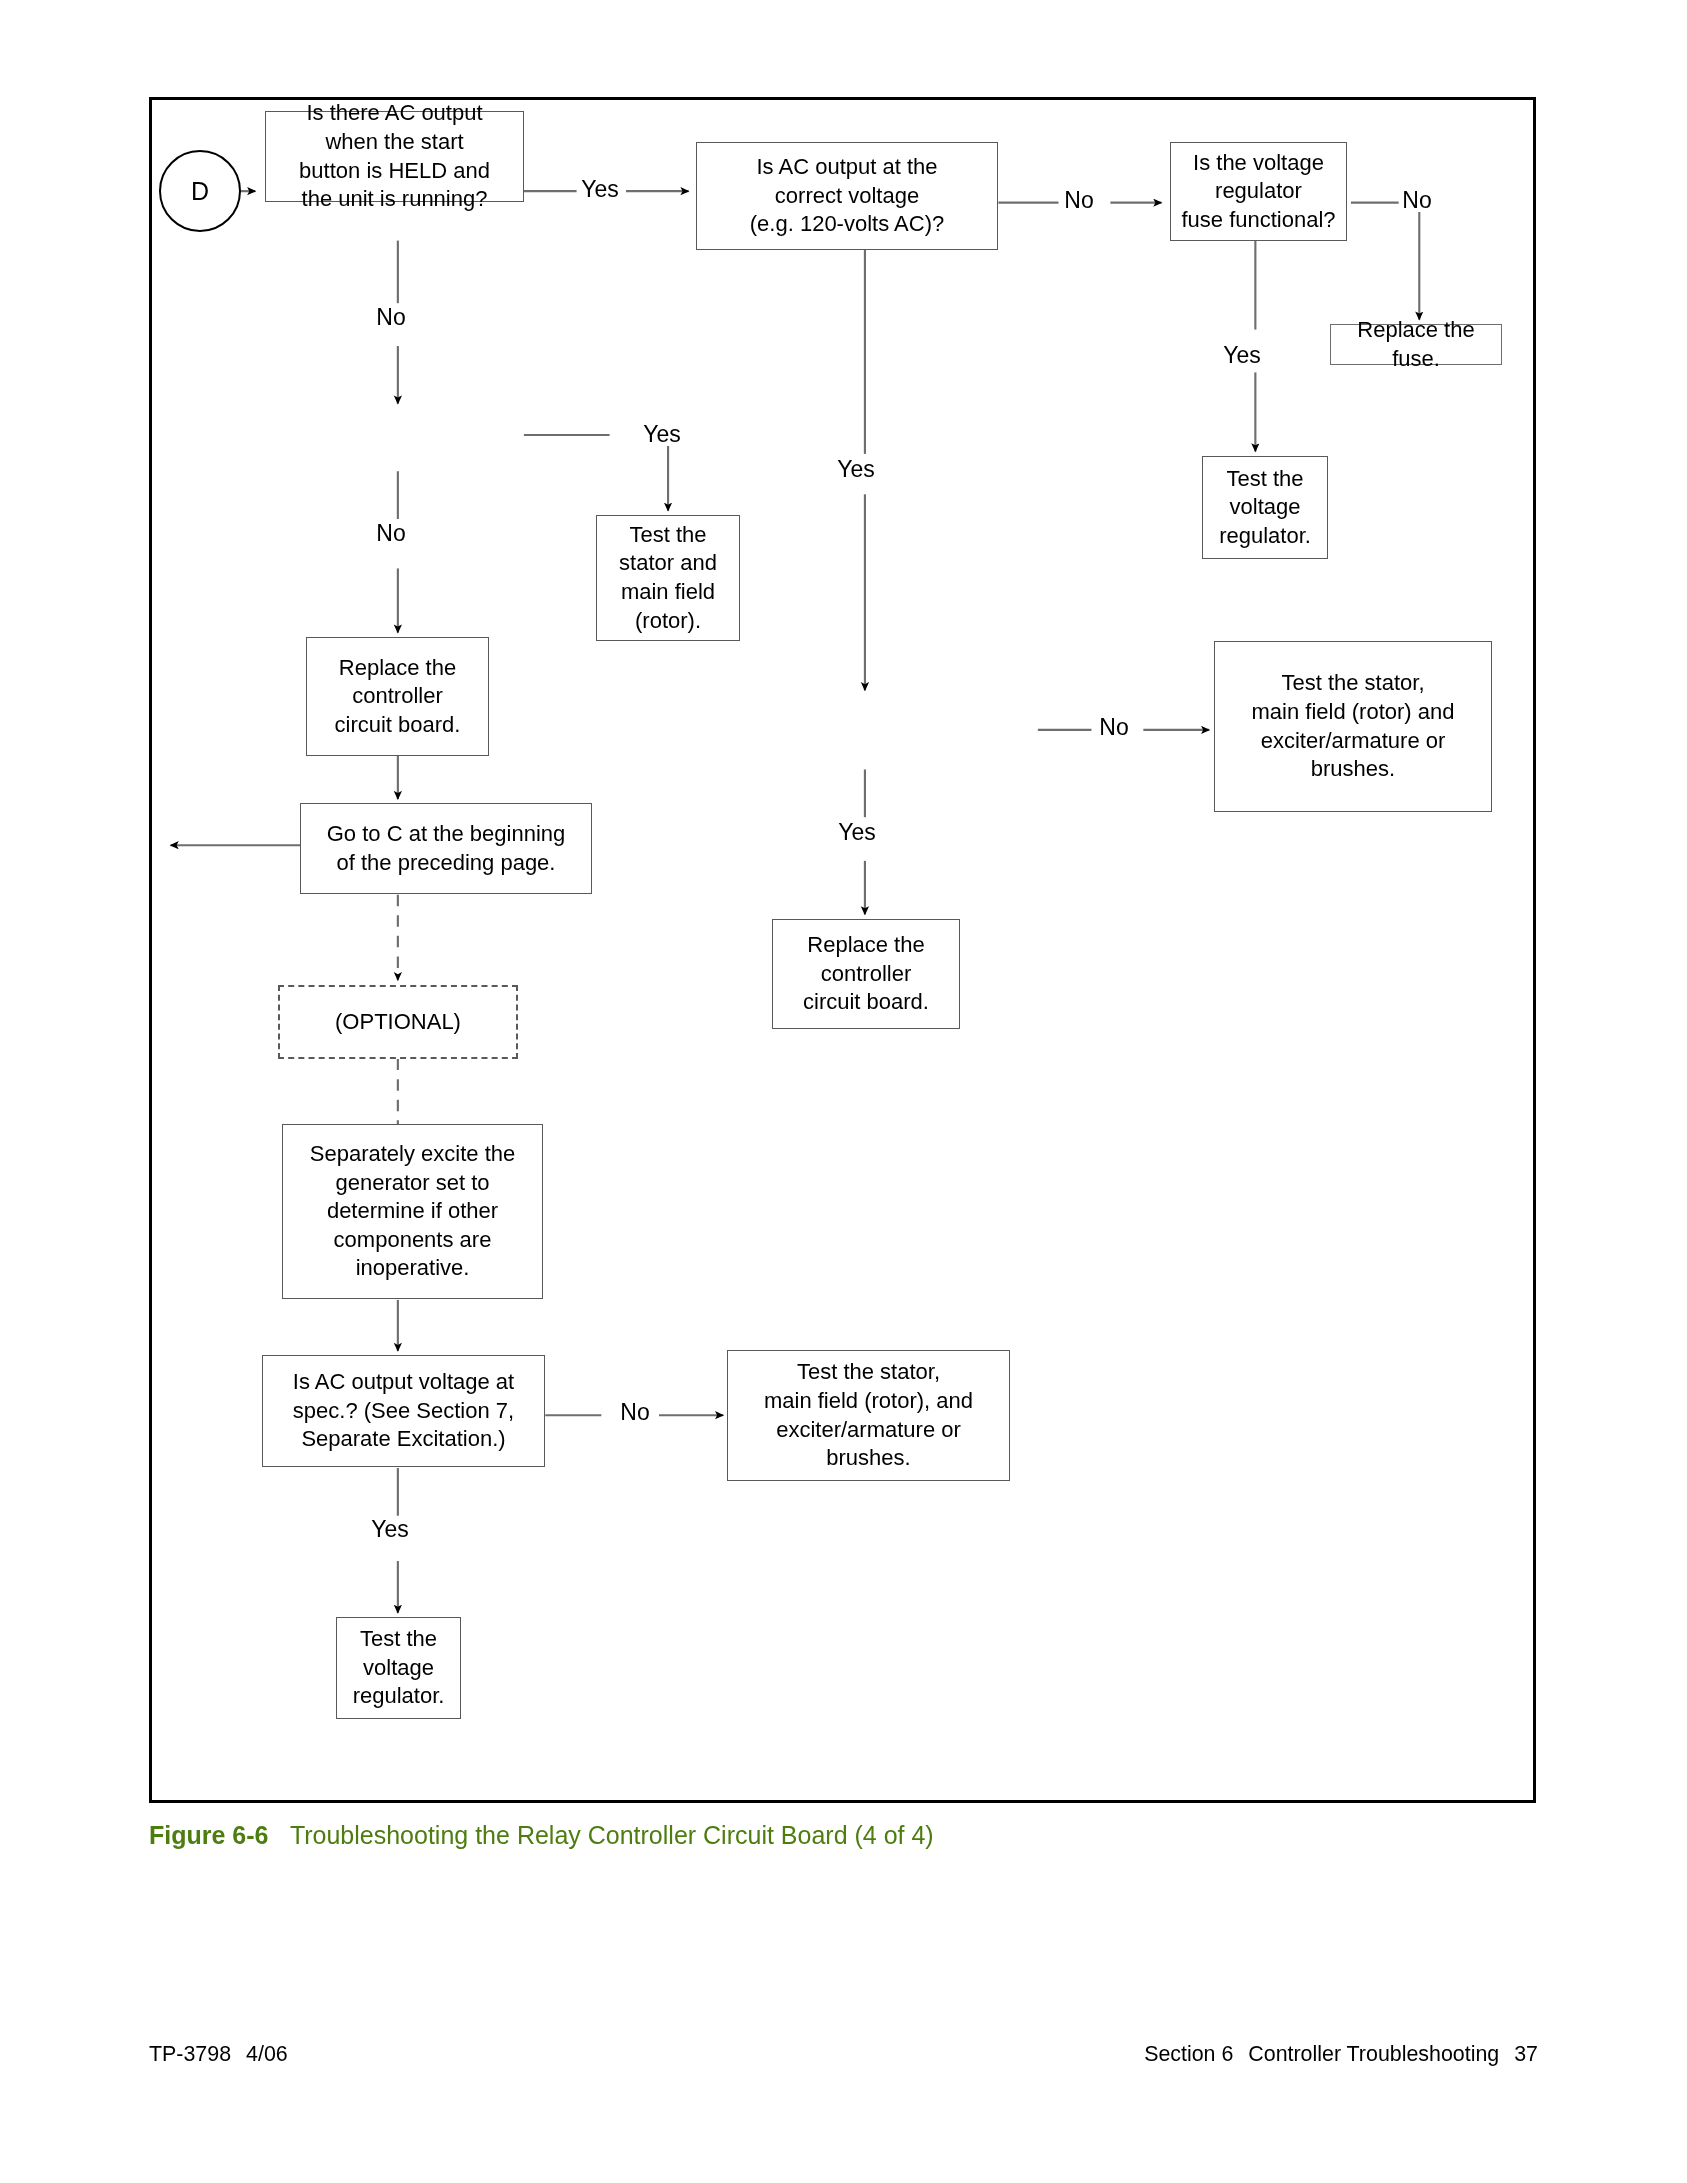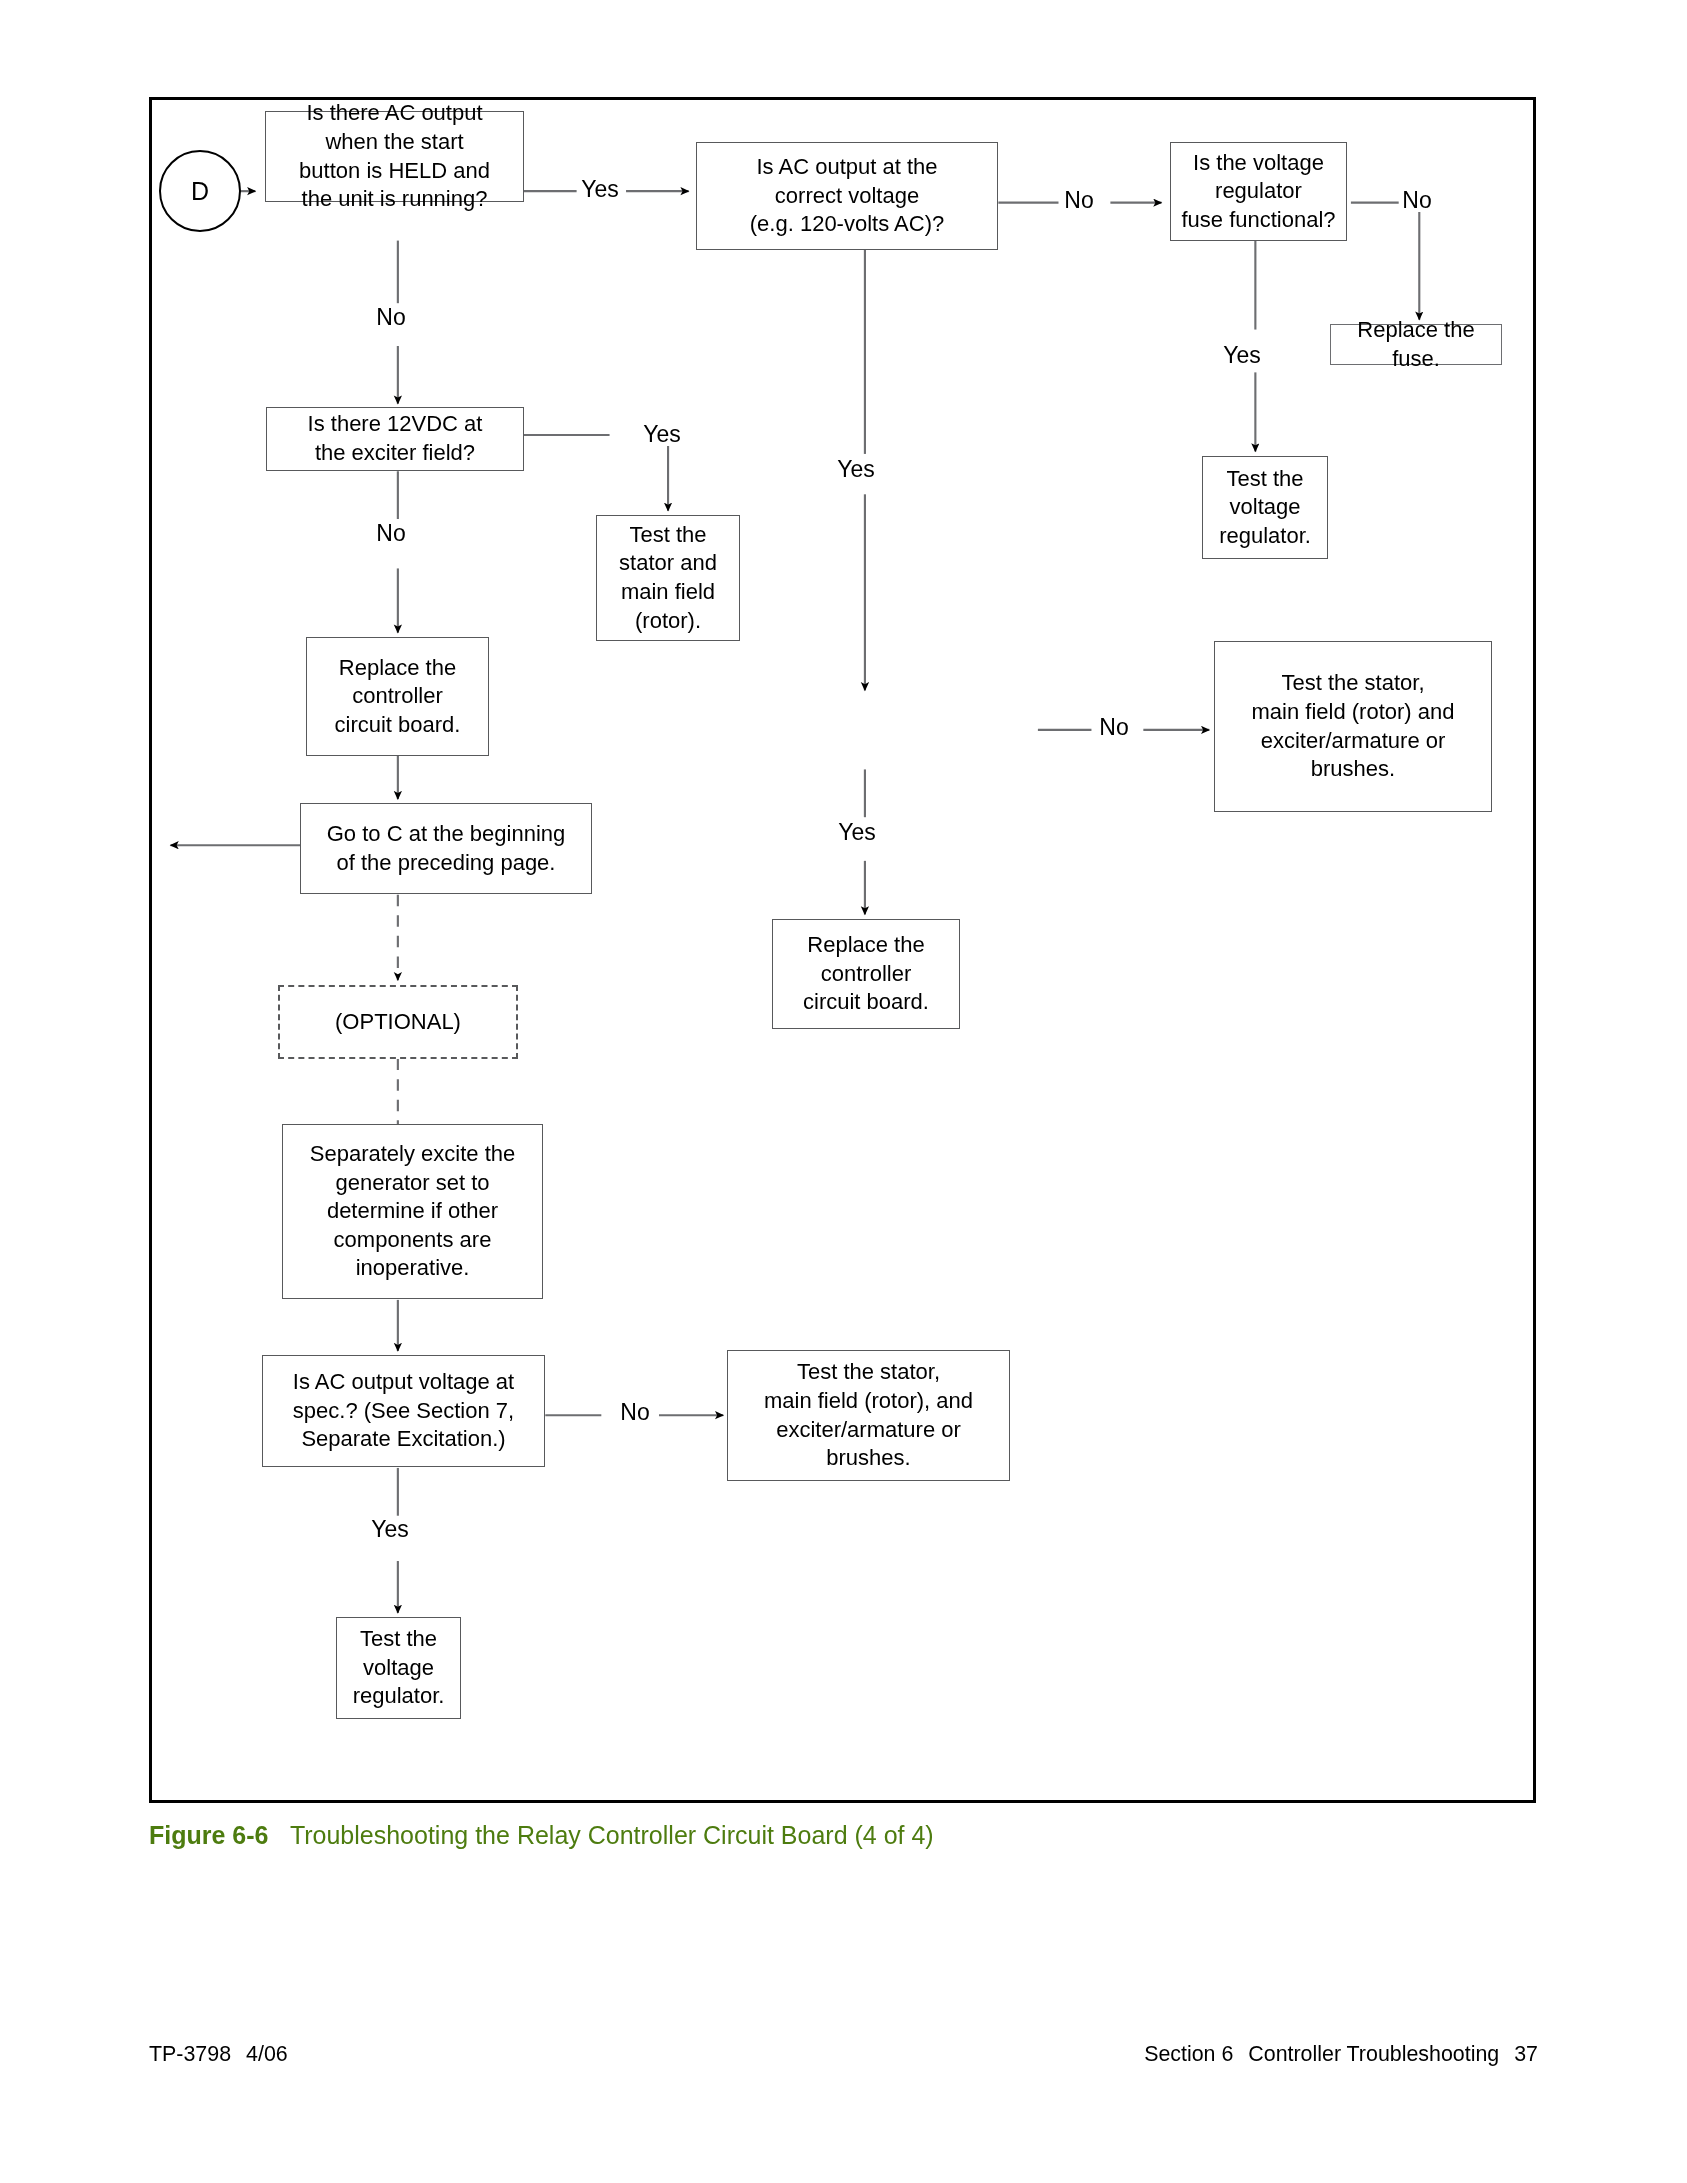--- a/index.html
+++ b/index.html
@@ -210,24 +210,20 @@
   <div class="node thin" style="left:1290px; top:324px; width:172px; height:41px;margin-left:40px;">
     <span>Replace the fuse.</span>
   </div>
 
   <div class="node" style="left:1202px; top:456px; width:126px; height:103px;">
     <span>Test the
 voltage
 regulator.</span>
   </div>
 
-  <div class="node" style="left:266px; top:407px; width:258px; height:64px;">
-    <span>Is there 12VDC at
-the exciter field?</span>
-  </div>
 
   <div class="node" style="left:596px; top:515px; width:144px; height:126px;">
     <span>Test the
 stator and
 main field
 (rotor).</span>
   </div>
 
   <div class="node" style="left:306px; top:637px; width:183px; height:119px;">
     <span>Replace the

